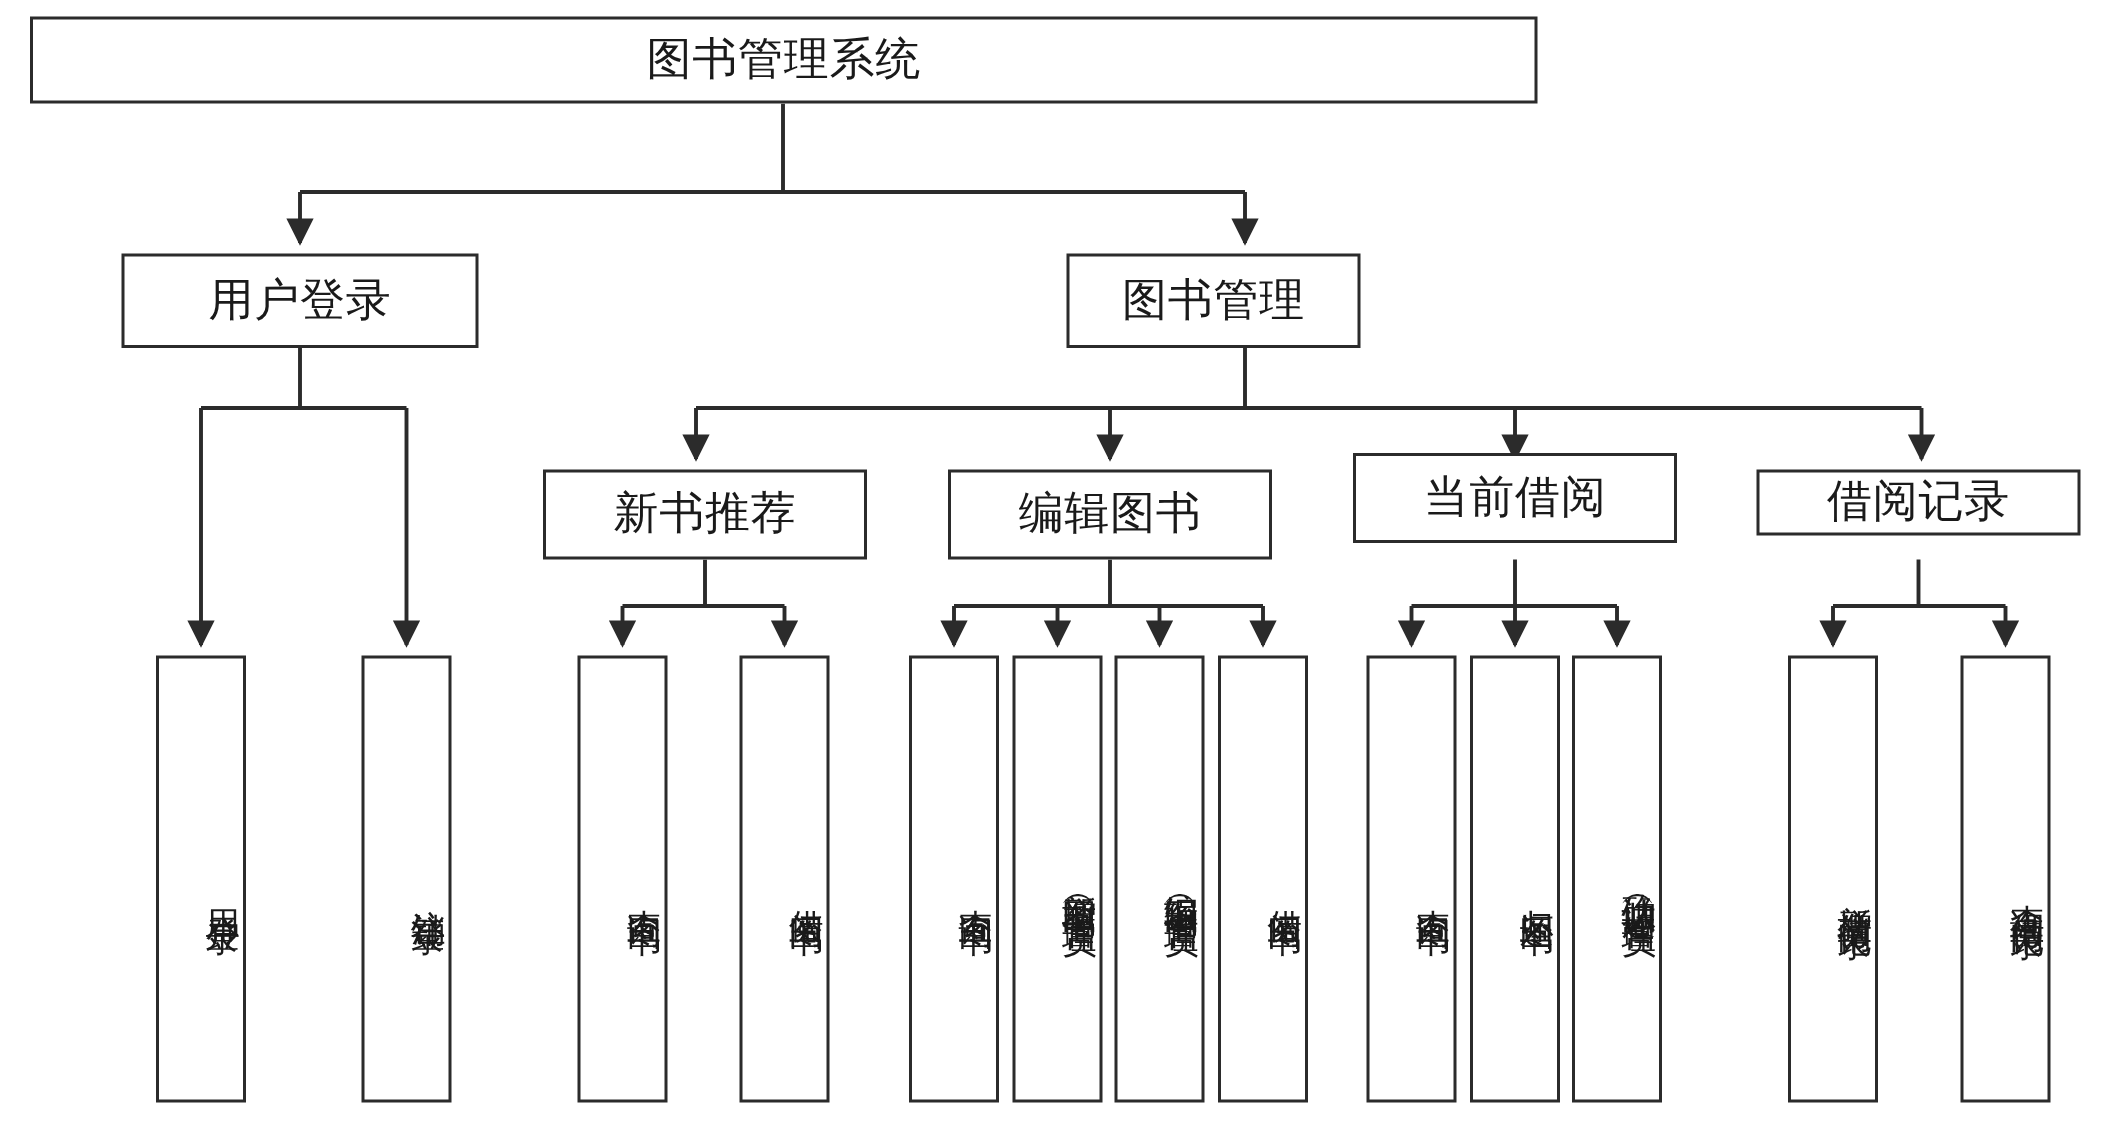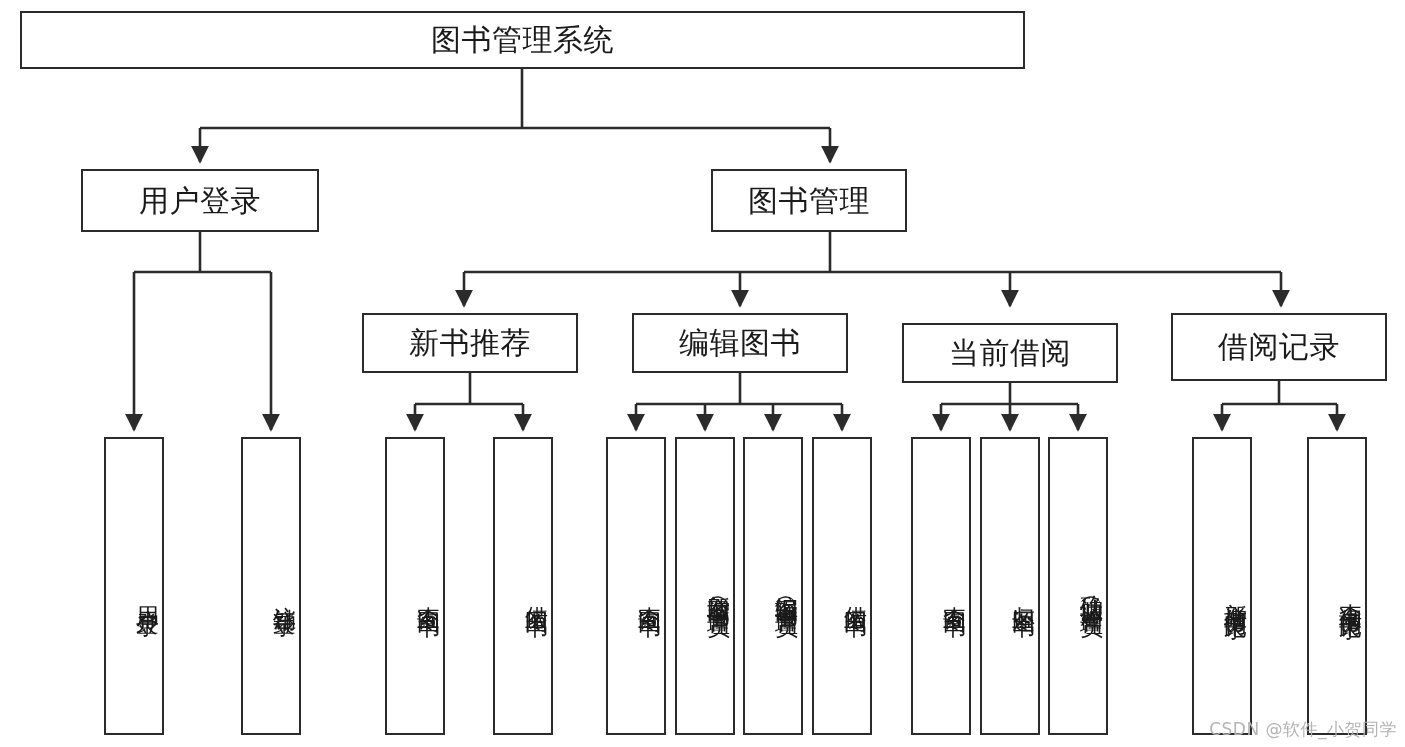--- a/index.html
+++ b/index.html
@@ -134,24 +134,24 @@
   <div class="node horiz" style="left:711px; top:169px; width:196px; height:63px;">
     <span class="node-label">图书管理</span>
   </div>
 
   <div class="node horiz" style="left:362px; top:313px; width:216px; height:60px;text-align:center;">
     <span class="node-label">新书推荐</span>
   </div>
   <div class="node horiz" style="left:632px; top:313px; width:216px; height:60px;">
     <span class="node-label">编辑图书</span>
   </div>
-  <div class="node horiz" style="left:902px; top:323px; width:216px; height:60px;">
+  <div class="node horiz" style="left:902px; top:302px; width:216px; height:60px;">
     <span class="node-label">当前借阅</span>
   </div>
-  <div class="node horiz" style="left:1171px; top:313px; width:216px; height:68px;">
+  <div class="node horiz" style="left:1171px; top:313px; width:216px; height:44px;">
     <span class="node-label">借阅记录</span>
   </div>
 
   <div class="node vert" style="left:104px; top:437px; width:60px; height:298px;">
     <span class="node-label">用户登录</span>
   </div>
   <div class="node vert" style="left:241px; top:437px; width:60px; height:298px;">
     <span class="node-label">注销登录</span>
   </div>
 
@@ -185,15 +185,14 @@
     <span class="node-label">确认归还（管理员）</span>
   </div>
 
   <div class="node vert" style="left:1192px; top:437px; width:60px; height:298px;">
     <span class="node-label">新增借阅记录</span>
   </div>
   <div class="node vert" style="left:1307px; top:437px; width:60px; height:298px;">
     <span class="node-label">查询借阅记录</span>
   </div>
 
-  <div id="watermark">CSDN @软件_小贺同学</div>
 
 </div>
 
 </body></html>

